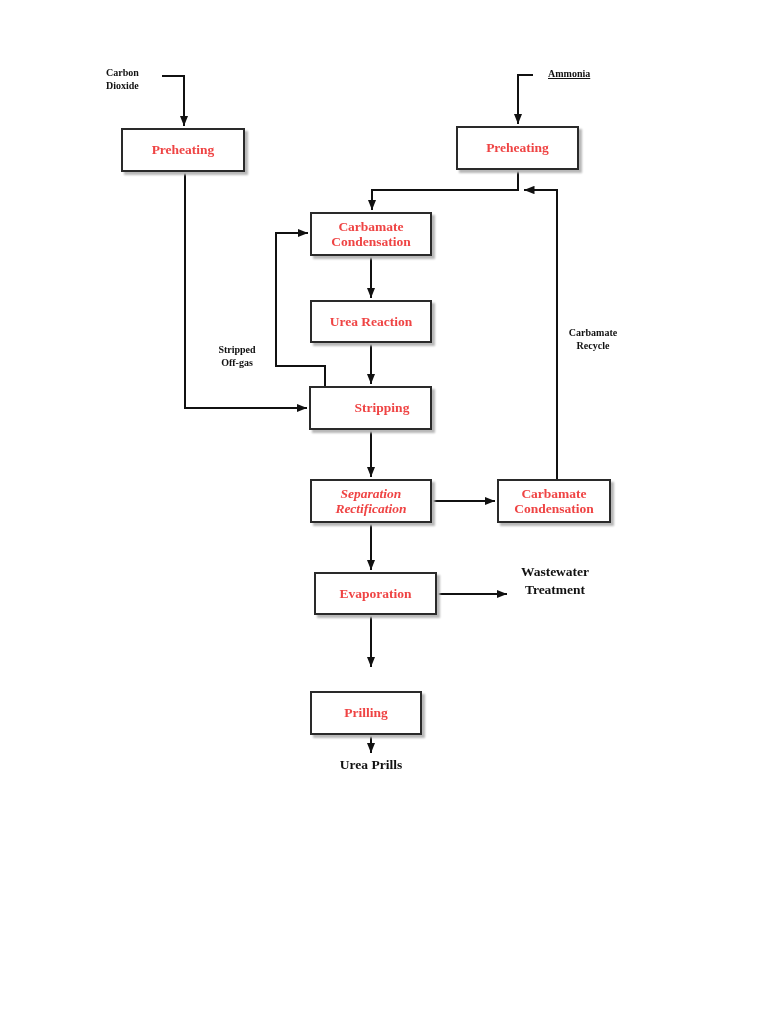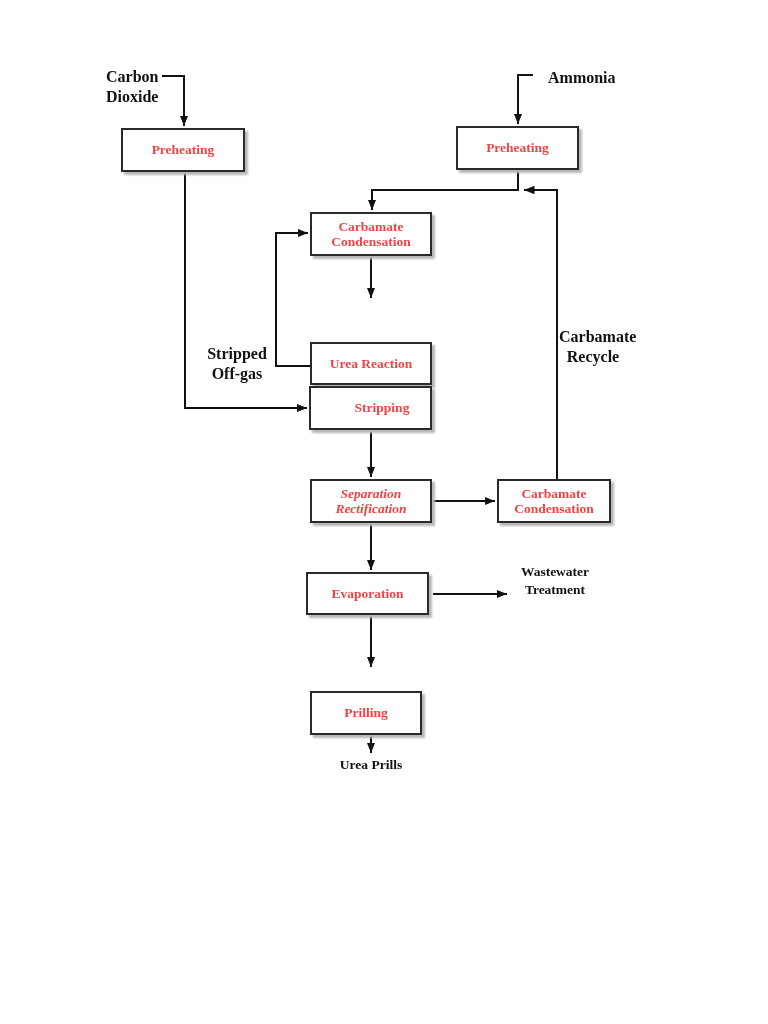--- a/index.html
+++ b/index.html
@@ -29,21 +29,21 @@
     text-align: center;
     font-weight: bold;
     font-size: 13.5px;
     line-height: 1.12;
     color: #ef4444;
     white-space: pre-line;
   }
   .flabel {
     position: absolute;
     font-weight: bold;
-    font-size: 16px;
+    font-size: 10px;
     line-height: 1.25;
     color: #111111;
     white-space: pre-line;
   }
   .flabel-lg {
     font-size: 13.5px;
     line-height: 1.35;
   }
   .align-left   { text-align: left; }
   .align-center { text-align: center; }
@@ -78,33 +78,33 @@
         <polyline class="flow" points="433,594 507,594" marker-end="url(#arrowhead)"></polyline>
         <polyline class="flow" points="371,615 371,667" marker-end="url(#arrowhead)"></polyline>
         <polyline class="flow" points="371,713 371,753" marker-end="url(#arrowhead)"></polyline>
       </g>
   </svg>
   <div id="node-layer">
       <div class="node" style="left: 121px; top: 128px; width: 124px; height: 44px;">Preheating</div>
       <div class="node" style="left: 456px; top: 126px; width: 123px; height: 44px;">Preheating</div>
       <div class="node" style="left: 310px; top: 212px; width: 122px; height: 44px;">Carbamate
 Condensation</div>
-      <div class="node" style="left: 310px; top: 300px; width: 122px; height: 43px; margin-top: 42px;">Urea Reaction</div>
+      <div class="node" style="left: 310px; top: 300px; width: 122px; height: 43px;">Urea Reaction</div>
       <div class="node" style="left: 309px; top: 386px; width: 123px; height: 44px; padding-left: 23px;">Stripping</div>
       <div class="node" style="left: 310px; top: 479px; width: 122px; height: 44px; font-style: italic;">Separation
 Rectification</div>
       <div class="node" style="left: 497px; top: 479px; width: 114px; height: 44px;">Carbamate
 Condensation</div>
-      <div class="node" style="left: 306px; top: 572px; width: 123px; height: 43px;">Evaporation</div>
+      <div class="node" style="left: 314px; top: 572px; width: 123px; height: 43px;">Evaporation</div>
       <div class="node" style="left: 310px; top: 691px; width: 112px; height: 44px;">Prilling</div>
     </div>
   <div id="label-layer">
       <div class="flabel align-left" style="left: 106px; top: 67px; width: 56px;">Carbon
 Dioxide</div>
-      <div class="flabel align-left" style="left: 548px; top: 68px; width: 64px;">Ammonia</div>
+      <div class="flabel align-left" style="left: 548px; top: 68px; width: 64px; text-decoration: underline;">Ammonia</div>
       <div class="flabel align-center" style="left: 205px; top: 320px; width: 64px; margin-top: 24px;">Stripped
 Off-gas</div>
       <div class="flabel align-center" style="left: 559px; top: 327px; width: 68px;">Carbamate
 Recycle</div>
       <div class="flabel align-center flabel-lg" style="left: 512px; top: 563px; width: 86px;">Wastewater
 Treatment</div>
       <div class="flabel align-center flabel-lg" style="left: 329px; top: 756px; width: 84px;">Urea Prills</div>
     </div>
 </div>
 

